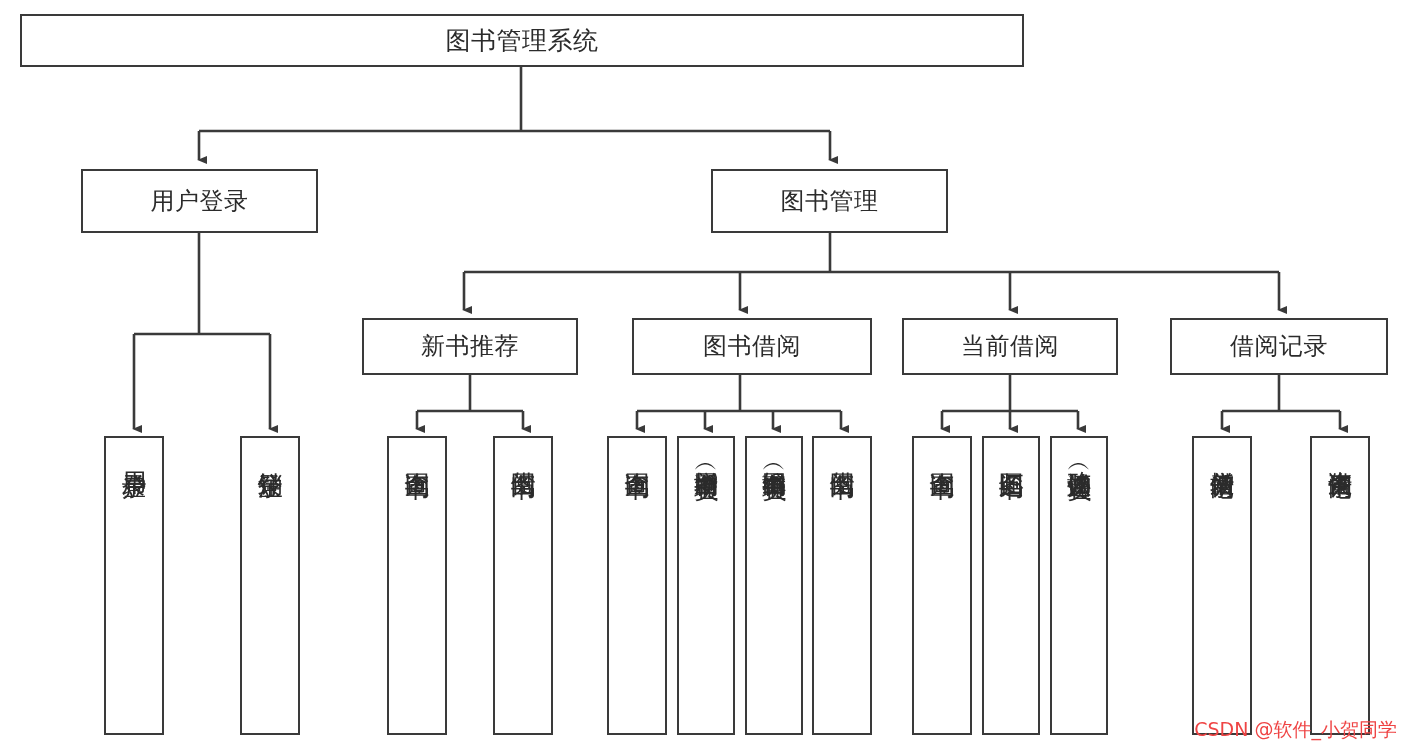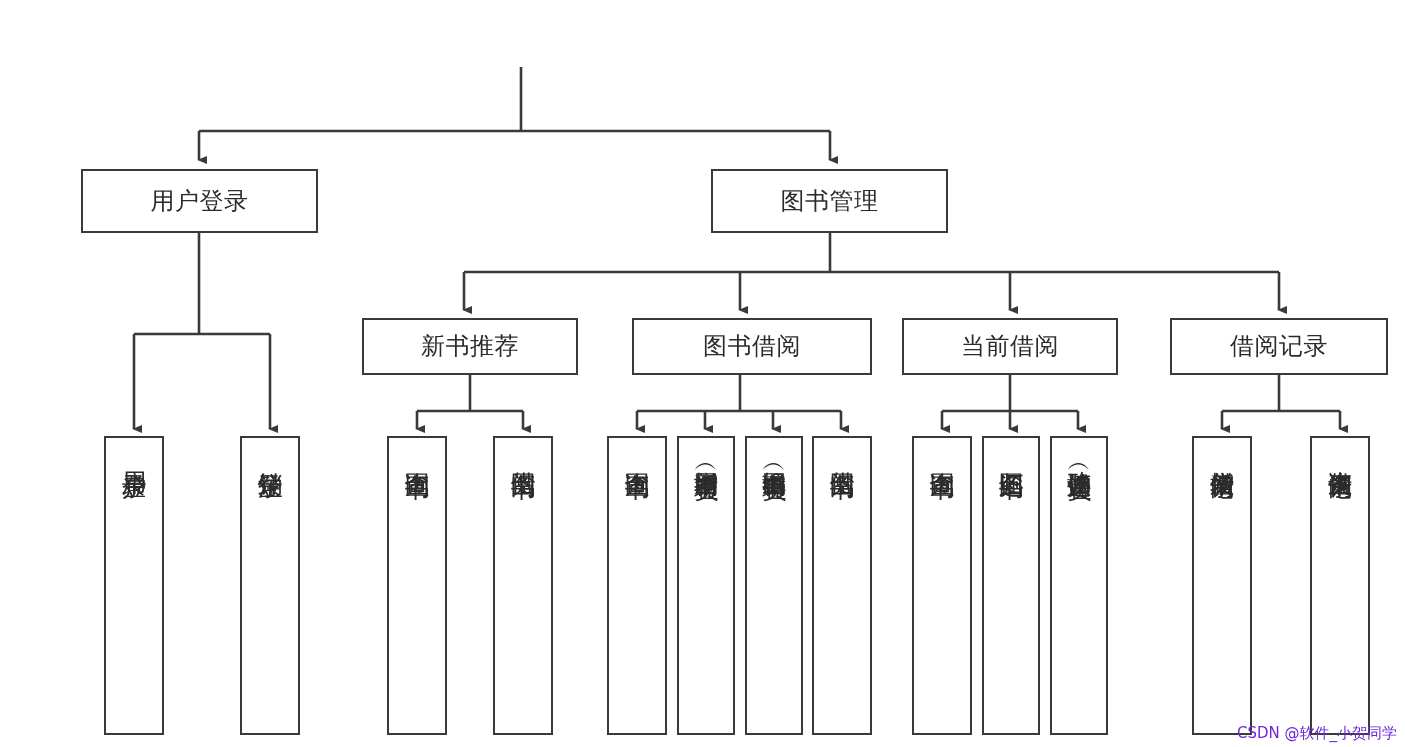--- a/index.html
+++ b/index.html
@@ -57,22 +57,22 @@
     font-size: 25px;
     line-height: 1.02;
     letter-spacing: 1px;
     white-space: nowrap;
   }
   .node.v.tall .lbl { font-size: 24px; }
   #watermark {
     position: absolute;
     right: 8px;
     bottom: 4px;
-    font-size: 15px;
-    color: #6d28d9;
+    font-size: 19px;
+    color: #ef4444;
     font-family: "DejaVu Sans", "Liberation Sans", sans-serif;
     white-space: nowrap;
     user-select: none;
   }
 </style>
 </head>
 <body>
 
 <div id="canvas">
 
@@ -119,20 +119,23 @@
       <path d="M 1010 411 L 1010 429" marker-end="url(#arrow)"></path>
       <path d="M 1078 411 L 1078 429" marker-end="url(#arrow)"></path>
 
       <path d="M 1279 375 L 1279 411"></path>
       <path d="M 1222 411 L 1340 411"></path>
       <path d="M 1222 411 L 1222 429" marker-end="url(#arrow)"></path>
       <path d="M 1340 411 L 1340 429" marker-end="url(#arrow)"></path>
     </g>
   </svg>
 
+  <div class="node h root" style="left:20px; top:14px; width:1004px; height:53px;">
+    <span class="lbl">图书管理系统</span>
+  </div>
 
   <div class="node h" style="left:81px; top:169px; width:237px; height:64px;">
     <span class="lbl">用户登录</span>
   </div>
   <div class="node h" style="left:362px; top:318px; width:216px; height:57px;">
     <span class="lbl">新书推荐</span>
   </div>
 
   <div class="node h" style="left:711px; top:169px; width:237px; height:64px;">
     <span class="lbl">图书管理</span>

